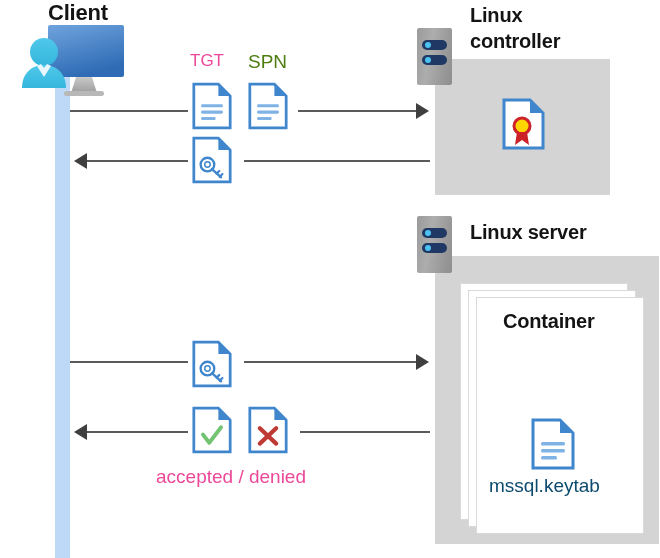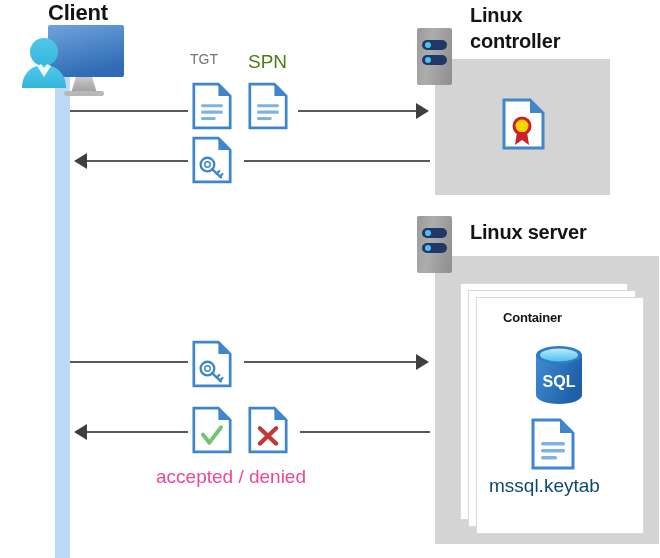--- a/index.html
+++ b/index.html
@@ -9,22 +9,22 @@
     color:#1a1a1a;
   }
   .canvas{position:absolute;left:8px;top:0;width:660px;height:558px;}
   .abs{position:absolute;}
 
   
   .hdr{font-weight:bold;color:#141414;letter-spacing:-0.2px;}
   #client-title{left:40px;top:0px;font-size:22px;}
   #dc-title{left:462px;top:2px;font-size:20px;line-height:26px;width:170px;}
   #linux-title{left:462px;top:221px;font-size:20px;}
-  #container-title{left:495px;top:310px;font-size:13px;}
-  #tgt-label{left:182px;top:51px;font-size:14px;color:#737373;}
+  #container-title{left:495px;top:310px;font-size:20px;}
+  #tgt-label{left:182px;top:51px;font-size:17px;color:#ec4899;}
   #spn-label{left:240px;top:51px;font-size:19px;color:#4d7c0f;}
   #keytab-label{left:481px;top:475px;font-size:19px;color:#0c4a6e;}
   #verdict-label{left:148px;top:466px;font-size:19px;color:#ec4899;}
 
   
   #client-lifeline{left:47px;top:62px;width:15px;height:496px;background:#bdd9f7;}
 
   
   .panel{background:#d4d4d4;}
   #dc-panel{left:427px;top:59px;width:175px;height:136px;}
@@ -164,38 +164,20 @@
   </div>
 
   <div class="abs hdr" id="linux-title">Linux server</div>
 
   <div class="abs card" id="card-back"></div>
   <div class="abs card" id="card-mid"></div>
   <div class="abs card" id="card-front"></div>
 
   <div class="abs hdr" id="container-title">Container</div>
 
-  <div class="abs" id="sql-db">
-    <svg width="56" height="60" viewBox="0 0 56 60" xmlns="http://www.w3.org/2000/svg">
-      <defs>
-        <linearGradient id="cyl" x1="0" y1="0" x2="1" y2="0.4">
-          <stop offset="0" stop-color="#3e8dd4"></stop>
-          <stop offset="1" stop-color="#1d5fa8"></stop>
-        </linearGradient>
-        <linearGradient id="lid" x1="0" y1="0" x2="0" y2="1">
-          <stop offset="0" stop-color="#bfeaf8"></stop>
-          <stop offset="1" stop-color="#4cc2ef"></stop>
-        </linearGradient>
-      </defs>
-      <path d="M5 10 h46 v40 c0 5 -10 9 -23 9 c-13 0 -23 -4 -23 -9 z" fill="url(#cyl)"></path>
-      <ellipse cx="28" cy="10" rx="23" ry="9" fill="#2f7cc2"></ellipse>
-      <ellipse cx="28" cy="10" rx="19" ry="6.5" fill="url(#lid)"></ellipse>
-      <text x="28" y="42" text-anchor="middle" font-family="Liberation Sans, sans-serif" font-size="16" font-weight="bold" fill="#ffffff">SQL</text>
-    </svg>
-  </div>
 
   <div class="abs" id="keytab-doc">
     <svg class="docicon" width="44" height="52" viewBox="0 0 44 52" xmlns="http://www.w3.org/2000/svg">
       <path d="M2 2 h27 l13 13 v35 h-40 z" fill="#ffffff" stroke="#3f86cd" stroke-width="3"></path>
       <path d="M29 2 v13 h13 z" fill="#3f86cd"></path>
       <rect x="10" y="24" width="24" height="3.4" rx="1.5" fill="#7fb2e5"></rect>
       <rect x="10" y="31" width="24" height="3.4" rx="1.5" fill="#7fb2e5"></rect>
       <rect x="10" y="38" width="16" height="3.4" rx="1.5" fill="#7fb2e5"></rect>
     </svg>
   </div>

